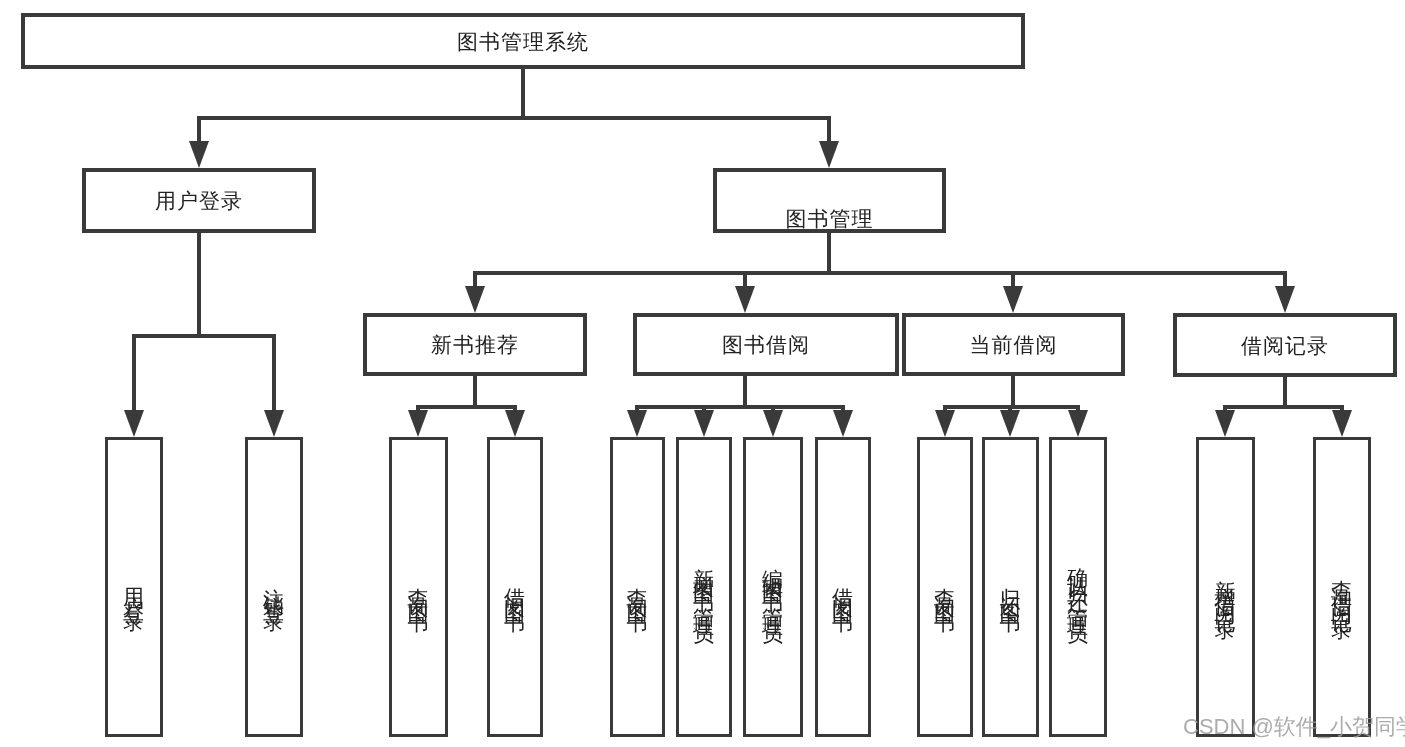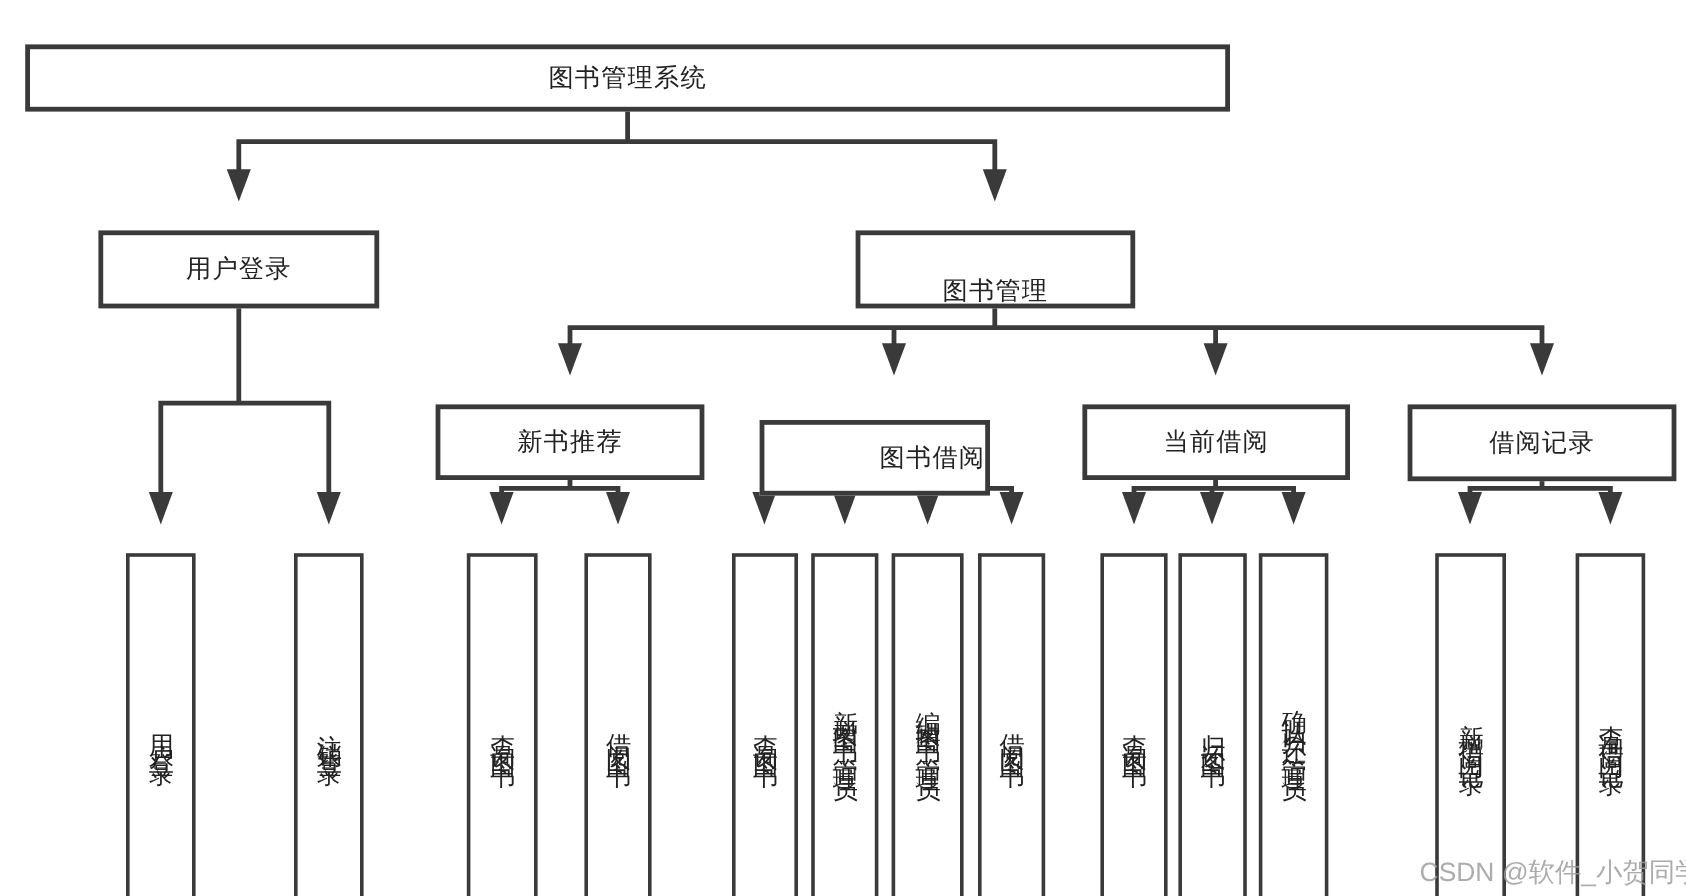--- a/index.html
+++ b/index.html
@@ -23,35 +23,34 @@
     border: 4px solid #3a3a3a;
     background: #ffffff;
     display: flex;
     align-items: center;
     justify-content: center;
     color: #222222;
     font-size: 21px;
     letter-spacing: 1px;
     line-height: 1;
     z-index: 2;
-    margin-top: 24px;
   }
   .vnode {
     border-width: 3px;
     writing-mode: vertical-rl;
     text-orientation: mixed;
     letter-spacing: 8px;
     font-size: 21px;
   }
   
   #n-root        { left: 21px;   top: 13px;  width: 1004px; height: 56px; }
   #n-user-login  { left: 82px;   top: 168px; width: 234px;  height: 65px; }
   #n-book-mgmt   { left: 713px;  top: 168px; width: 233px;  height: 65px; align-items: flex-end; }
   #n-newbook     { left: 363px;  top: 313px; width: 224px;  height: 63px; }
-  #n-borrow      { left: 633px;  top: 326px; width: 192px;  height: 63px; justify-content: flex-end; }
+  #n-borrow      { left: 633px;  top: 313px; width: 266px;  height: 63px; }
   #n-current     { left: 902px;  top: 313px; width: 223px;  height: 63px; }
   #n-records     { left: 1173px; top: 313px; width: 224px;  height: 64px; }
   
   .vnode { top: 437px; height: 300px; }
   #v1  { left: 105px;  width: 58px; }
   #v2  { left: 245px;  width: 58px; }
   #v3  { left: 389px;  width: 59px; }
   #v4  { left: 487px;  width: 56px; }
   #v5  { left: 610px;  width: 55px; }
   #v6  { left: 676px;  width: 56px; }

